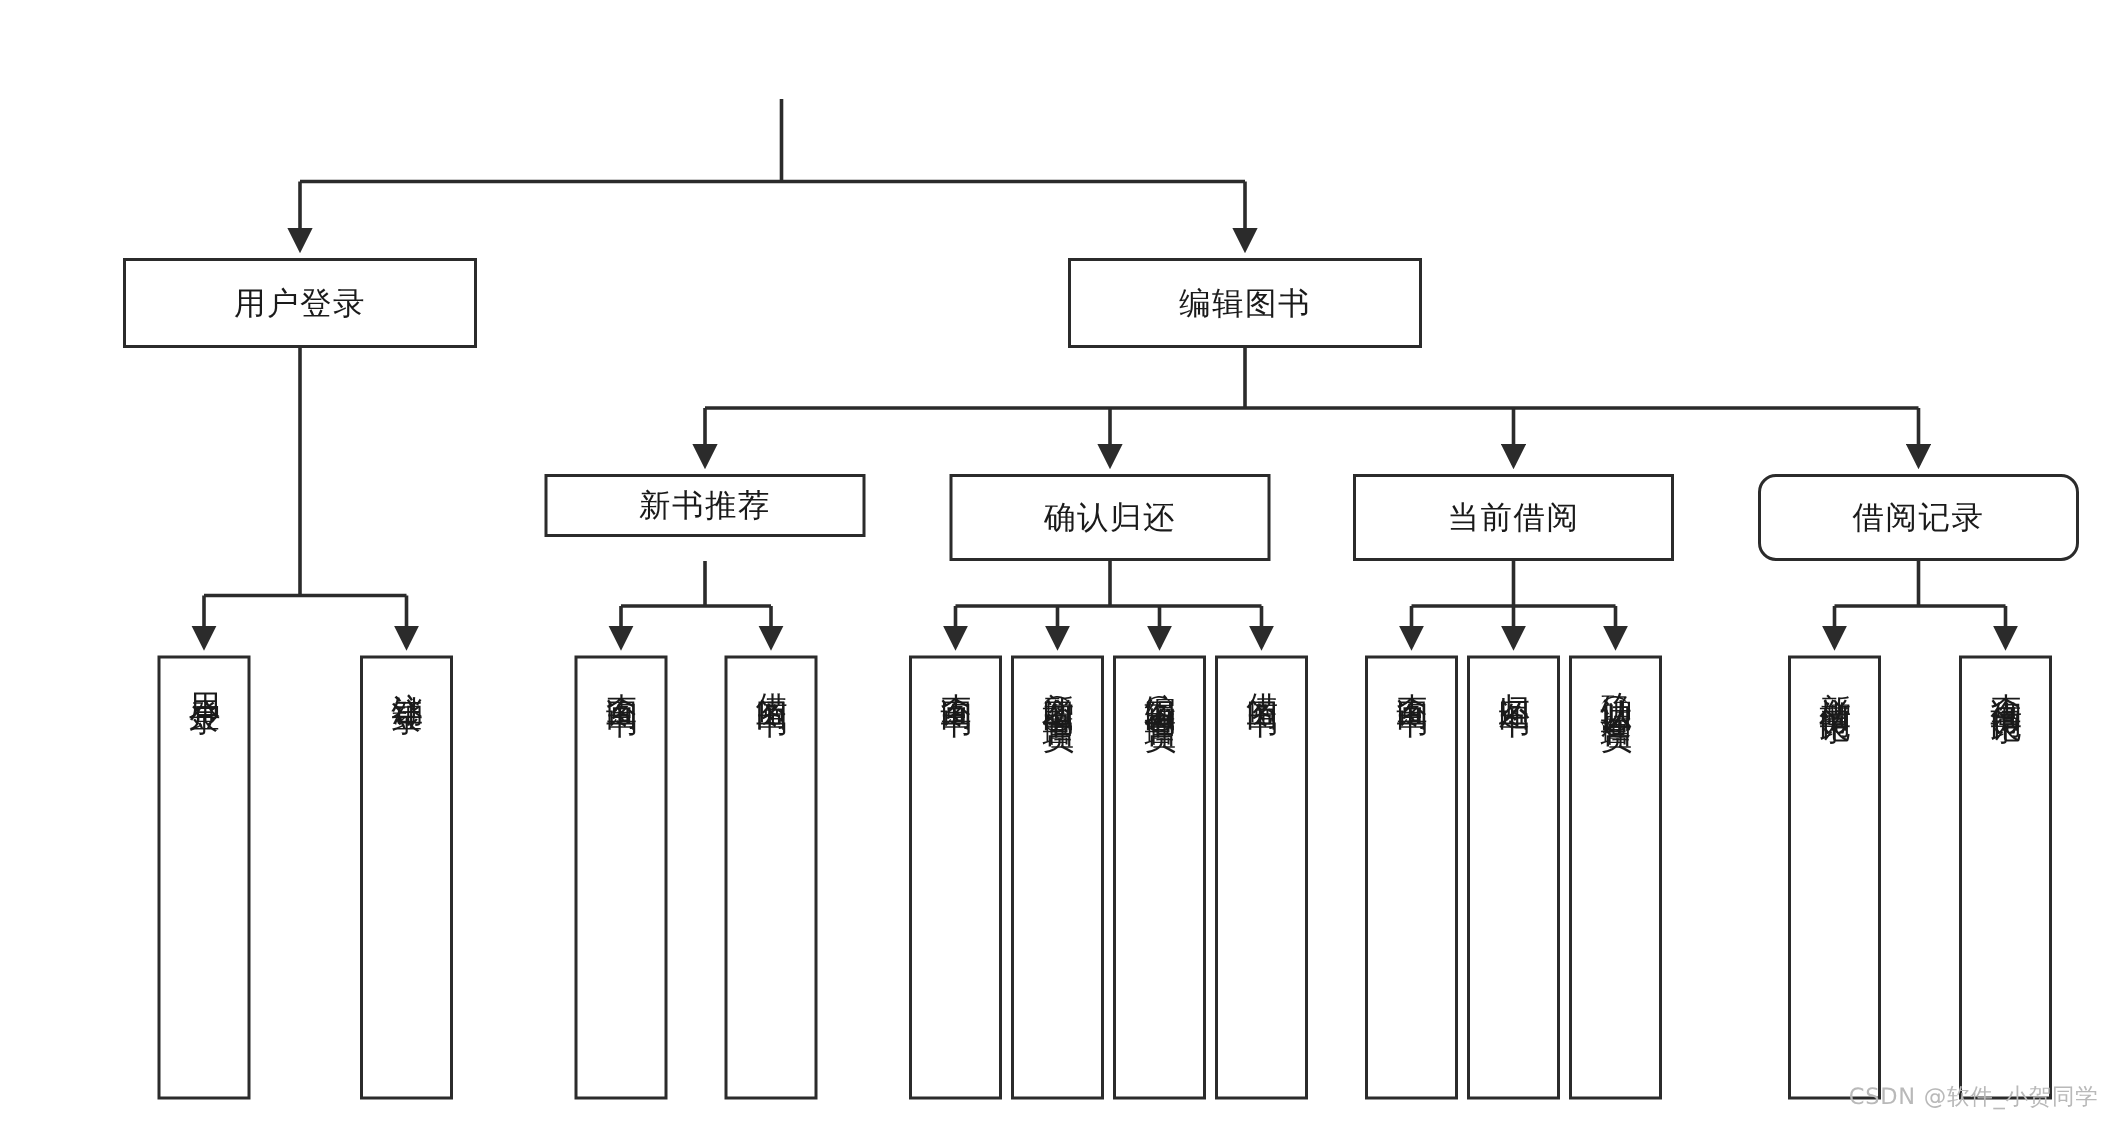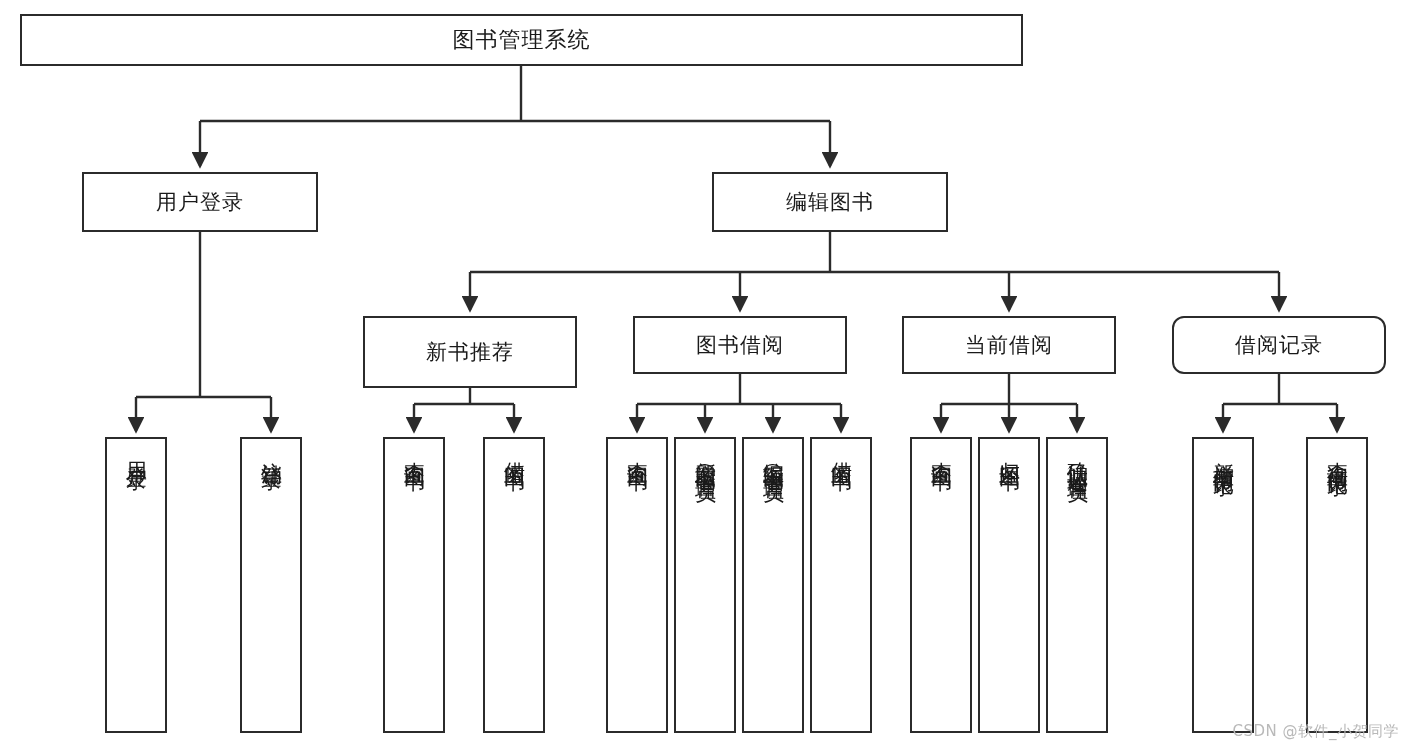--- a/index.html
+++ b/index.html
@@ -114,36 +114,33 @@
       <path d="M 1009 404 L 1009 431" marker-end="url(#arrow)"></path>
       <path d="M 1077 404 L 1077 431" marker-end="url(#arrow)"></path>
 
       <path d="M 1279 374 L 1279 404"></path>
       <path d="M 1223 404 L 1337 404"></path>
       <path d="M 1223 404 L 1223 431" marker-end="url(#arrow)"></path>
       <path d="M 1337 404 L 1337 431" marker-end="url(#arrow)"></path>
     </g>
   </svg>
 
-  <div class="node root" style="left:20px; top:14px; width:1003px; height:52px;">
-    <span class="label">图书管理系统</span>
-  </div>
 
   <div class="node" style="left:82px; top:172px; width:236px; height:60px;">
     <span class="label">用户登录</span>
   </div>
   <div class="node" style="left:712px; top:172px; width:236px; height:60px;">
     <span class="label">编辑图书</span>
   </div>
 
-  <div class="node" style="left:363px; top:316px; width:214px; height:72px;">
+  <div class="node" style="left:363px; top:316px; width:214px; height:42px;">
     <span class="label">新书推荐</span>
   </div>
   <div class="node" style="left:633px; top:316px; width:214px; height:58px;">
-    <span class="label">图书借阅</span>
+    <span class="label">确认归还</span>
   </div>
   <div class="node" style="left:902px; top:316px; width:214px; height:58px;">
     <span class="label">当前借阅</span>
   </div>
   <div class="node" style="left:1172px; top:316px; width:214px; height:58px;border-radius:12px;">
     <span class="label">借阅记录</span>
   </div>
 
   <div class="node leaf" style="left:105px; top:437px; width:62px; height:296px;">
     <span class="label">用户登录</span>

